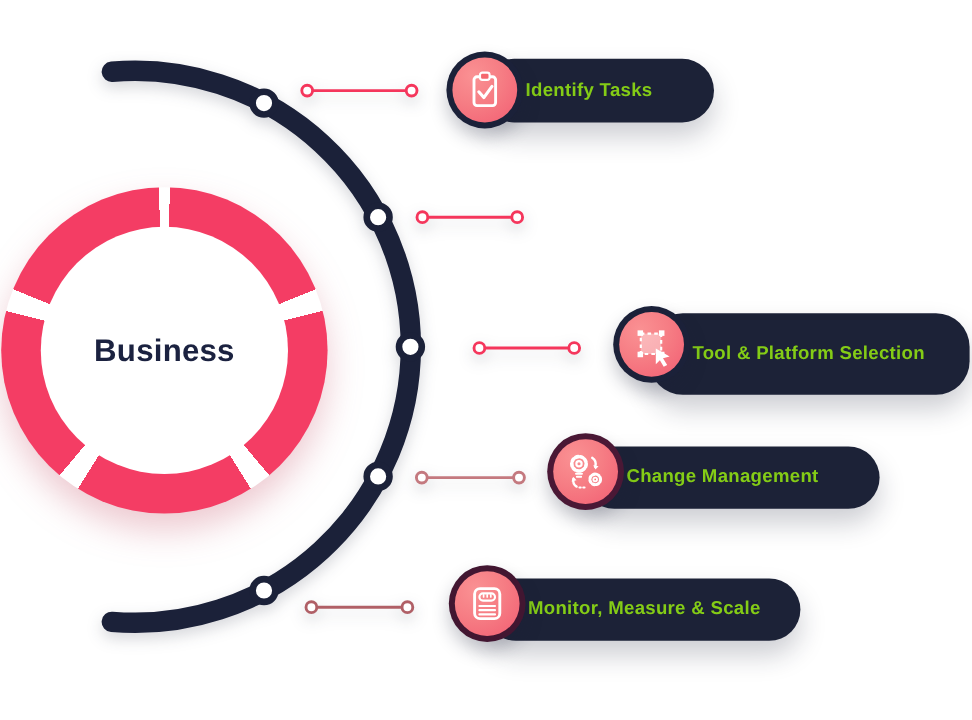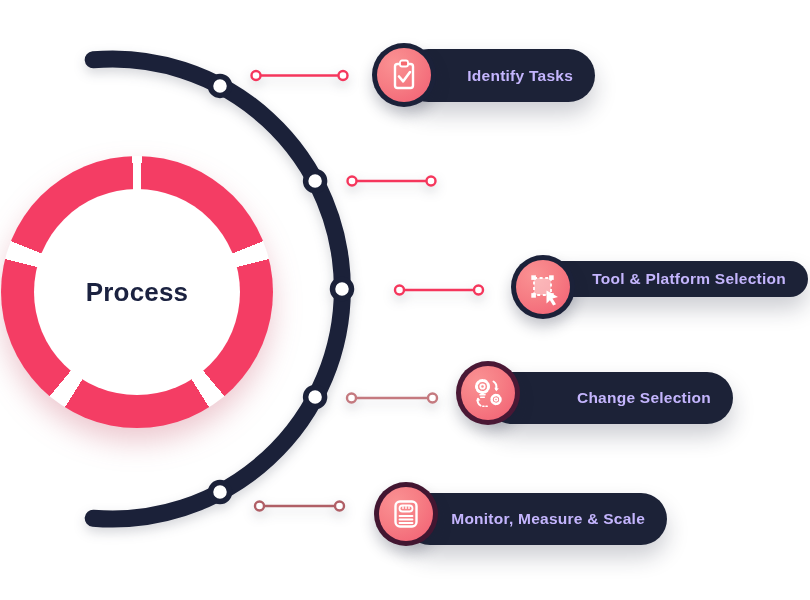--- a/index.html
+++ b/index.html
@@ -21,42 +21,42 @@
       #fff 214deg 222deg, #f43d64 222deg 286deg,
       #fff 286deg 294deg, #f43d64 294deg 360deg); }
   .donut-hole { position:absolute; left:33px; top:33px; width:206px; height:206px;
     border-radius:50%; background:#fff; display:flex; align-items:center; justify-content:center; }
   .donut-title { text-align:center; font-weight:700; font-size:26px; line-height:1.25;
     letter-spacing:.2px; }
 
   
   .step { position:absolute; }
   .pill { position:absolute; border-radius:28px; display:flex; align-items:center;
-    justify-content:flex-end; padding:0 22px 0 36px; color:#c4b5fd; font-weight:700;
+    justify-content:flex-start; padding:0 22px 0 36px; color:#84cc16; font-weight:700;
     font-size:15.5px; letter-spacing:.25px; white-space:nowrap;
     box-shadow:0 12px 22px rgba(27,33,56,.22); }
   .badge { position:absolute; left:0; top:0; width:64px; height:64px; border-radius:50%;
     display:flex; align-items:center; justify-content:center; z-index:2;
     box-shadow:0 8px 14px rgba(27,33,56,.25); }
   .badge-inner { width:54px; height:54px; border-radius:50%;
     background:radial-gradient(circle at 32% 28%, #fa9193 0%, #f67d84 45%, #f25d72 100%);
     display:flex; align-items:center; justify-content:center; }
   .badge-inner svg { width:40px; height:40px; }
   .glyph { stroke:#fff; fill:none; stroke-linecap:round; stroke-linejoin:round; }
 
   
   .s1 { left:372px; top:43px;  width:225px; height:64px; }
   .s1 .pill { left:30px; top:6px;  width:193px; height:53px; }
   .s2 { left:463px; top:145px; width:277px; height:64px; }
   .s2 .pill { left:30px; top:8px;  width:245px; height:54px; }
   .s3 { left:511px; top:255px; width:298px; height:64px; }
-  .s3 .pill { left:30px; top:6px;  width:267px; height:36px; }
+  .s3 .pill { left:30px; top:6px;  width:267px; height:68px; }
   .s4 { left:456px; top:361px; width:279px; height:64px; }
   .s4 .pill { left:30px; top:11px; width:247px; height:52px; }
-  .s5 { left:374px; top:482px; width:295px; height:64px; }
+  .s5 { left:374px; top:471px; width:295px; height:64px; }
   .s5 .pill { left:30px; top:11px; width:263px; height:52px; }
 </style>
 </head>
 <body>
 
 <div class="stage">
 
   <svg class="arc-layer" viewBox="0 0 810 600">
     <path d="M 93.2 59.8 A 230 230 0 1 1 93.2 518.2" fill="none" stroke-width="17" stroke-linecap="round" stroke="#1b2139"></path>
 
@@ -92,21 +92,21 @@
       <line x1="259.5" y1="506" x2="339.5" y2="506"></line>
       <circle cx="259.5" cy="506" r="4.5"></circle>
         <circle cx="339.5" cy="506" r="4.5"></circle>
     </g>
   </svg>
 
   <div class="donut">
     <div class="donut-ring"></div>
     <div class="donut-hole">
       <div class="donut-title" style="color: rgb(27, 34, 64);">
-        <div>Process</div>
+        <div>Business</div>
       </div>
     </div>
   </div>
 
   <div class="step s1">
     <div class="pill" style="background: rgb(28, 34, 55);">
       <span>Identify Tasks</span>
     </div>
     <div class="badge" style="background: rgb(27, 33, 57);">
       <div class="badge-inner">
@@ -133,21 +133,21 @@
           <rect x="8.3" y="26.1" width="4.6" height="4.6" fill="#fff"></rect>
           <rect x="26.1" y="26.1" width="4.6" height="4.6" fill="#fff"></rect>
           <path d="M23.5 23.5 L35 30 L29.5 31.5 L33 37.2 L30.1 38.6 L26.9 33.2 L23.5 36.5 Z" fill="#fff"></path>
         </svg>
       </div>
     </div>
   </div>
 
   <div class="step s4">
     <div class="pill" style="background: rgb(28, 34, 55);">
-      <span>Change Selection</span>
+      <span>Change Management</span>
     </div>
     <div class="badge" style="background: rgb(74, 24, 53);">
       <div class="badge-inner">
         <svg viewBox="0 0 40 40">
           <circle class="glyph" cx="14.5" cy="13.5" r="6" stroke-width="3" stroke-dasharray="2.3 1.9"></circle>
           <circle class="glyph" cx="14.5" cy="13.5" r="2.2" stroke-width="1.8"></circle>
           <path class="glyph" d="M12 21.8 H17 M12.7 24.3 H16.3" stroke-width="1.6"></path>
           <path class="glyph" d="M25.5 8.5 Q29.5 11 28 16" stroke-width="2"></path>
           <path d="M26.3 14.8 L28.2 18.2 L30.8 15.6 Z" fill="#fff"></path>
           <circle class="glyph" cx="28" cy="26.5" r="4.4" stroke-width="2.6" stroke-dasharray="2 1.6"></circle>

